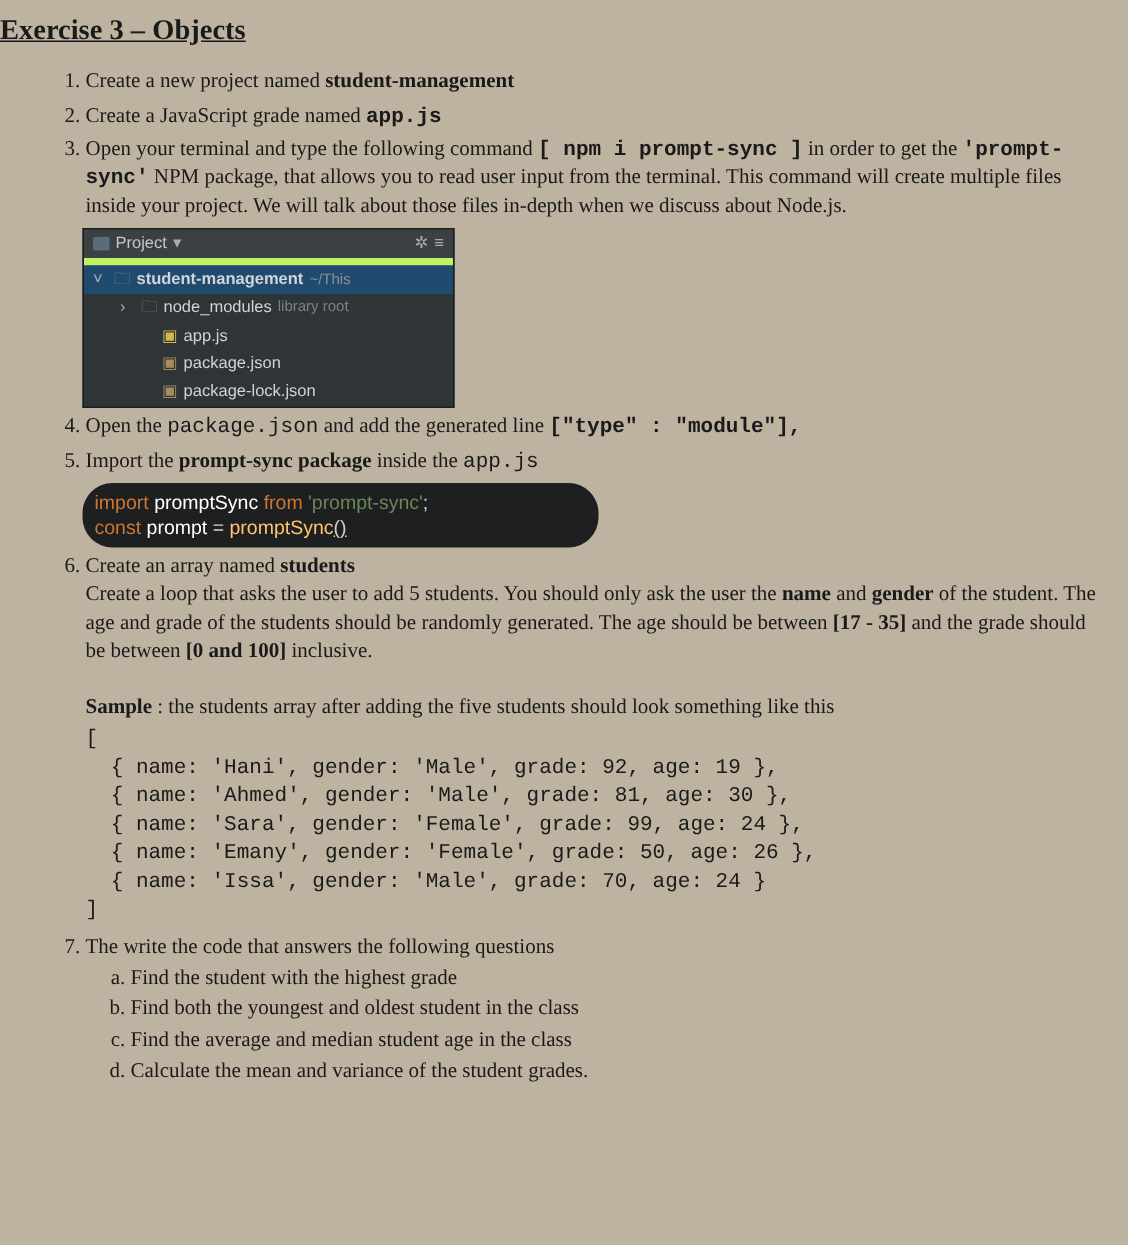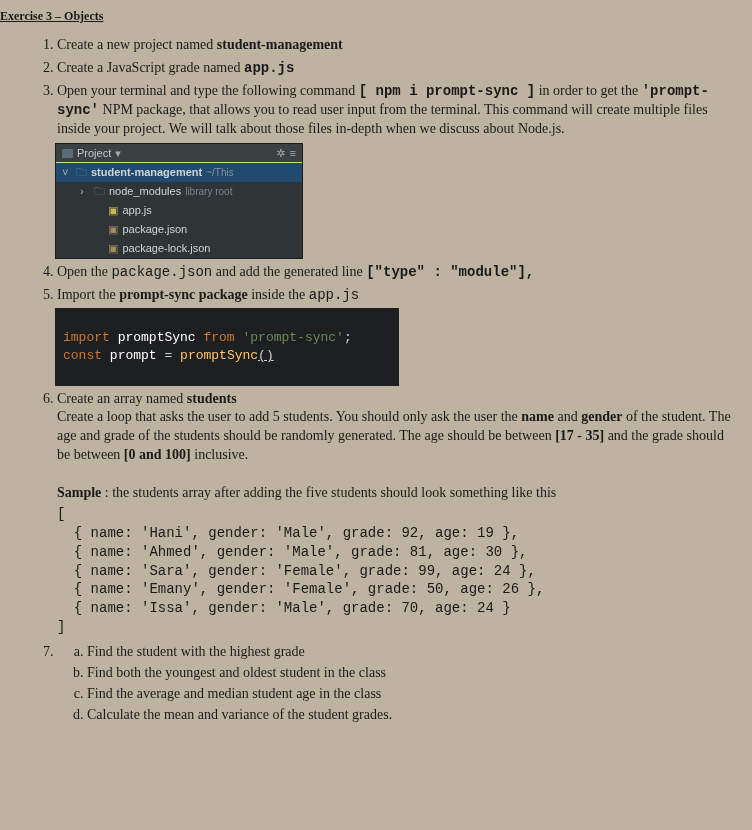--- a/index.html
+++ b/index.html
@@ -8,21 +8,21 @@
       height: 830px;
       background: #bdb3a0;
       font-family: "Times New Roman", Times, serif;
       color: #1a1a1a;
       padding: 8px 14px 8px 0;
       font-size: 14px;
       line-height: 1.35;
       overflow: hidden;
     }
     .title {
-      font-size: 12px;
+      font-size: 19px;
       font-weight: bold;
       text-decoration: underline;
       margin-bottom: 12px;
       padding-left: 0;
     }
     ol.main {
       list-style: decimal;
       padding-left: 42px;
     }
     ol.main > li { margin-bottom: 4px; margin-left: 15px; }
@@ -40,43 +40,44 @@
     }
     .tree-row {
       display: flex;
       align-items: center;
       gap: 4px;
       padding: 2px 6px;
       white-space: nowrap;
     }
     .tree-header {
       background: #3b4042;
-      border-bottom: 1px solid #bef264;
+      border-bottom: 5px solid #bef264;
     }
     .tree-header .gear, .tree-header .caret-icon { color: #aaa; }
     .tab-icon { width: 11px; height: 9px; background: #5a6b7a; border-radius: 1px; display: inline-block; }
     .folder-blue { color: #6a8aa8; }
     .folder-gray { color: #7a7d80; }
     .js-icon { color: #ceb84f; }
     .json-icon { color: #a68c5e; }
     .tree-name { color: #d0d4d8; }
     .tree-path { color: #8a9098; font-size: 10px; }
     .highlight-row { background: #214a6f; color: #e8edf2; }
     .indent1 { padding-left: 24px; }
     .indent2 { padding-left: 52px; }
     .chev { color: #aab0b6; display:inline-block; width:10px; }
     .codeblock {
       background: #1e1f21;
       color: #d0d0d0;
-      font-family: Liberation Mono, monospace;
+      font-family: Liberation Sans, sans-serif;
       font-size: 13px;
-      padding: 21px 8px;
+      padding: 4px 8px;
       margin: 4px 0 4px -2px;
       width: 344px;
       white-space: pre;
+      border-radius: 20px;
     }
     .kw-import { color: #cc7832; }
     .kw-const { color: #cc7832; }
     .ident { color: #ffffff; }
     .str { color: #6a8759; }
     .fn { color: #ffc66d; }
     .op { color: #d0d0d0; }
     .sample-lead { font-weight: bold; }
     .obj-array {
       font-family: "Courier New", Courier, monospace;
@@ -161,20 +162,21 @@
     <div class="obj-array">[
   { name: 'Hani', gender: 'Male', grade: 92, age: 19 },
   { name: 'Ahmed', gender: 'Male', grade: 81, age: 30 },
   { name: 'Sara', gender: 'Female', grade: 99, age: 24 },
   { name: 'Emany', gender: 'Female', grade: 50, age: 26 },
   { name: 'Issa', gender: 'Male', grade: 70, age: 24 }
 ]</div>
   </li>
 
   <li>
+    <span>The write the code that answers the following questions</span>
     <ol class="sub">
       <li>Find the student with the highest grade</li>
       <li>Find both the youngest and oldest student in the class</li>
       <li>Find the average and median student age in the class</li>
       <li>
         <span>Calculate the mean and variance of the student grades.</span><br>
       </li>
     </ol>
   </li>
 </ol>

